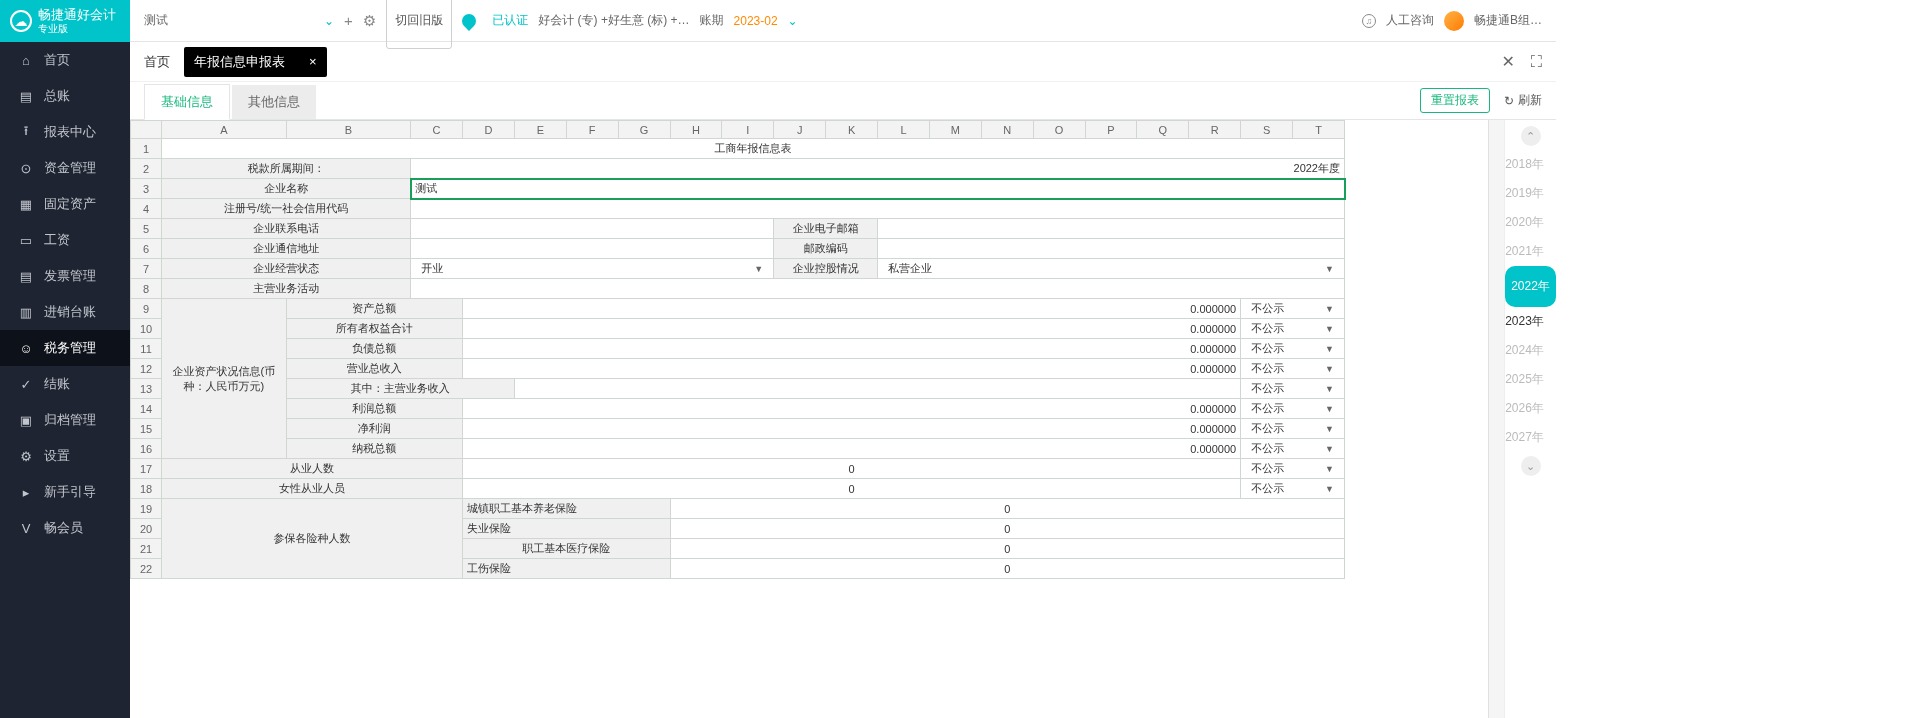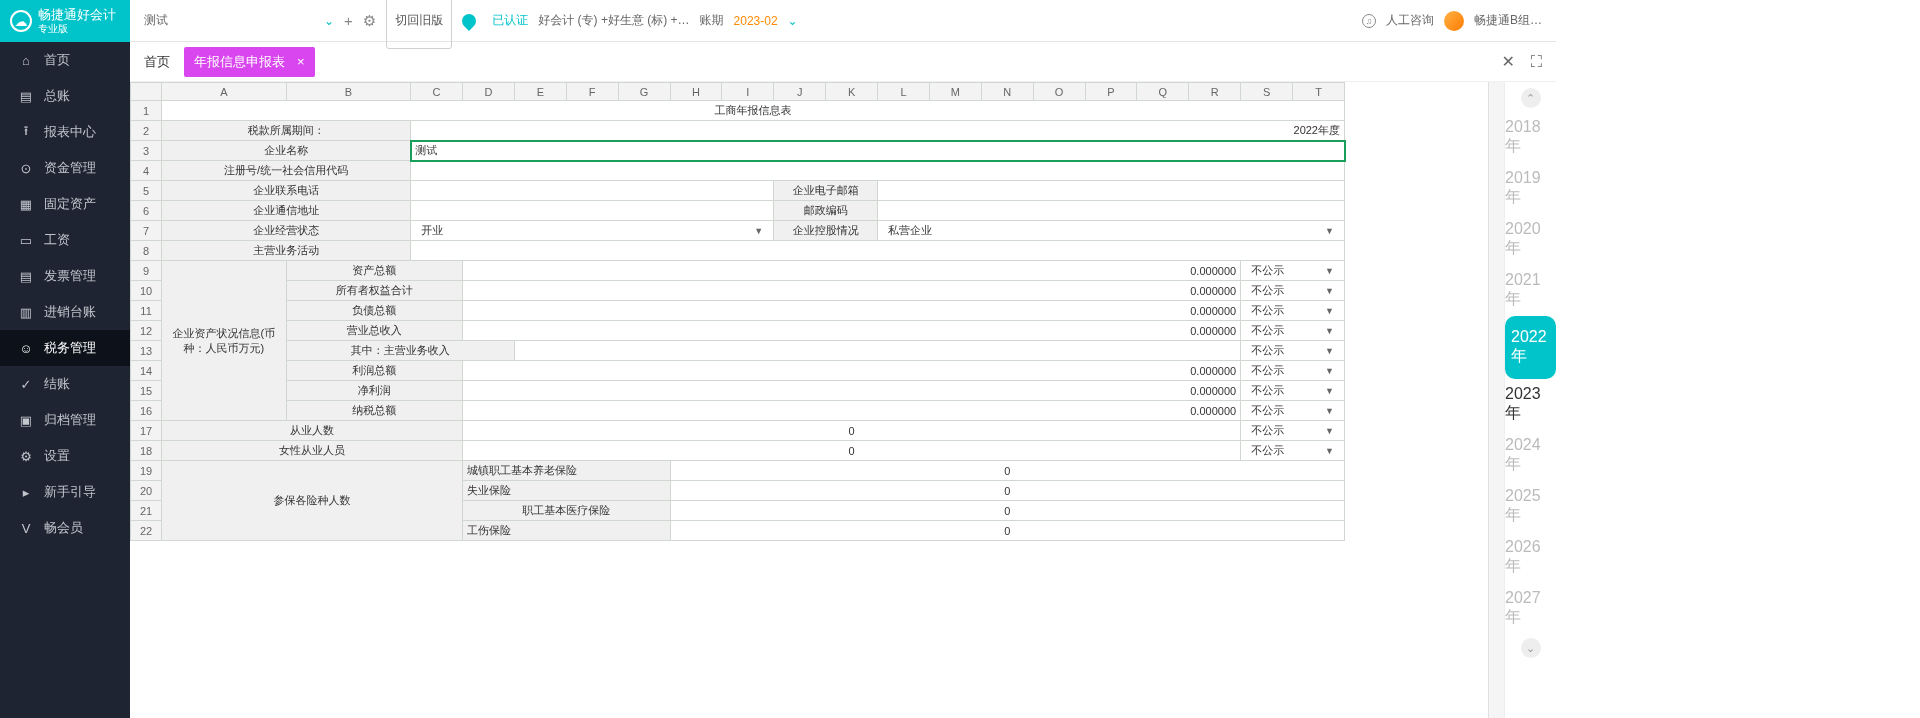--- a/index.html
+++ b/index.html
@@ -25,21 +25,21 @@
 .shield{width:14px;height:14px;border-radius:50% 50% 50% 0;transform:rotate(-45deg);background:#00c4c9}
 .hdr-text{color:#666}
 .period-num{color:#ff8a00}
 .spacer{flex:1}
 .avatar{width:20px;height:20px;border-radius:50%;background:linear-gradient(135deg,#ffb347,#ff7b00)}
 .hdr-ico{width:14px;height:14px;border:1.5px solid #888;border-radius:50%;display:inline-flex;align-items:center;justify-content:center;font-size:9px;color:#888}
 
 
 .tabs{height:40px;display:flex;align-items:center;padding:0 14px;gap:14px;border-bottom:1px solid #f0f0f0}
 .tab-home{color:#333;font-size:13px;cursor:pointer}
-.tab-active{background:#d946ef;color:#fff;padding:0 10px;height:30px;display:flex;align-items:center;border-radius:2px;font-size:13px;gap:12px}
+.tab-active{background:#000000;color:#fff;padding:0 10px;height:30px;display:flex;align-items:center;border-radius:2px;font-size:13px;gap:24px}
 .tab-close{cursor:pointer}
 .tabs-right{margin-left:auto;display:flex;align-items:center;gap:16px}
 .tabs-right-ico{font-size:16px;color:#666;cursor:pointer}
 
 
 .subtabs{height:38px;display:flex;align-items:flex-end;padding:0 14px;border-bottom:1px solid #e5e5e5;gap:0}
 .subtab{padding:8px 16px;background:#ececec;color:#666;cursor:pointer;font-size:13px;margin-right:2px}
 .subtab.on{background:#fff;color:#19b77d;border:1px solid #e5e5e5;border-bottom:1px solid #fff;margin-bottom:-1px}
 .subtab-actions{margin-left:auto;display:flex;gap:14px;align-items:center;padding-bottom:6px}
 .btn-reset{border:1px solid #19b77d;color:#19b77d;padding:3px 10px;border-radius:3px;cursor:pointer}
@@ -56,21 +56,21 @@
 .title-cell{text-align:center;font-size:15px;font-weight:500;height:24px}
 .val-r{text-align:right;padding-right:8px}
 .val-c{text-align:center}
 .sel{display:flex;justify-content:space-between;align-items:center;padding:0 6px}
 .sel-arrow{font-size:9px;color:#666}
 .active-cell{outline:2px solid #1a9e5c;outline-offset:-1px}
 
 
 .years{width:52px;border-left:1px solid #eee;display:flex;flex-direction:column;align-items:center;padding-top:6px;gap:4px}
 .yr-nav{width:20px;height:20px;border-radius:50%;background:#eee;color:#999;display:flex;align-items:center;justify-content:center;cursor:pointer;font-size:11px}
-.yr{font-size:16px;color:#bbb;padding:6px 0;cursor:pointer}
+.yr{font-size:12px;color:#bbb;padding:6px 0;cursor:pointer}
 .yr.bold{color:#333;font-weight:500}
 .yr.on{background:#00c4c9;color:#fff;border-radius:10px;padding:12px 6px}
 
 .vscroll{width:16px;background:#f5f5f5;border-left:1px solid #e0e0e0}
 .plus-ico,.gear-ico{color:#888;font-size:15px;cursor:pointer}
 </style>
 </head>
 <body>
 
 <div class="app">
@@ -173,20 +173,31 @@
       <span class="tab-active">
         <span>年报信息申报表</span>
         <span class="tab-close">×</span>
       </span>
       <div class="tabs-right">
         <span class="tabs-right-ico">✕</span>
         <span class="tabs-right-ico">⛶</span>
       </div>
     </div>
 
+    <div class="subtabs">
+      <div class="subtab on">基础信息</div>
+      <div class="subtab">其他信息</div>
+      <div class="subtab-actions">
+        <span class="btn-reset">重置报表</span>
+        <span class="btn-refresh">
+          <span>↻</span>
+          <span>刷新</span>
+        </span>
+      </div>
+    </div>
 
     <div class="content">
       <div class="sheet-wrap">
         <table class="sheet" id="sheet">
             <tbody>
               <tr class="colhdr">
                 <td class="rowhdr"></td>
                 <td style="width:70px">A</td>
                 <td style="width:120px">B</td>
                 <td style="width:50px">C</td>

